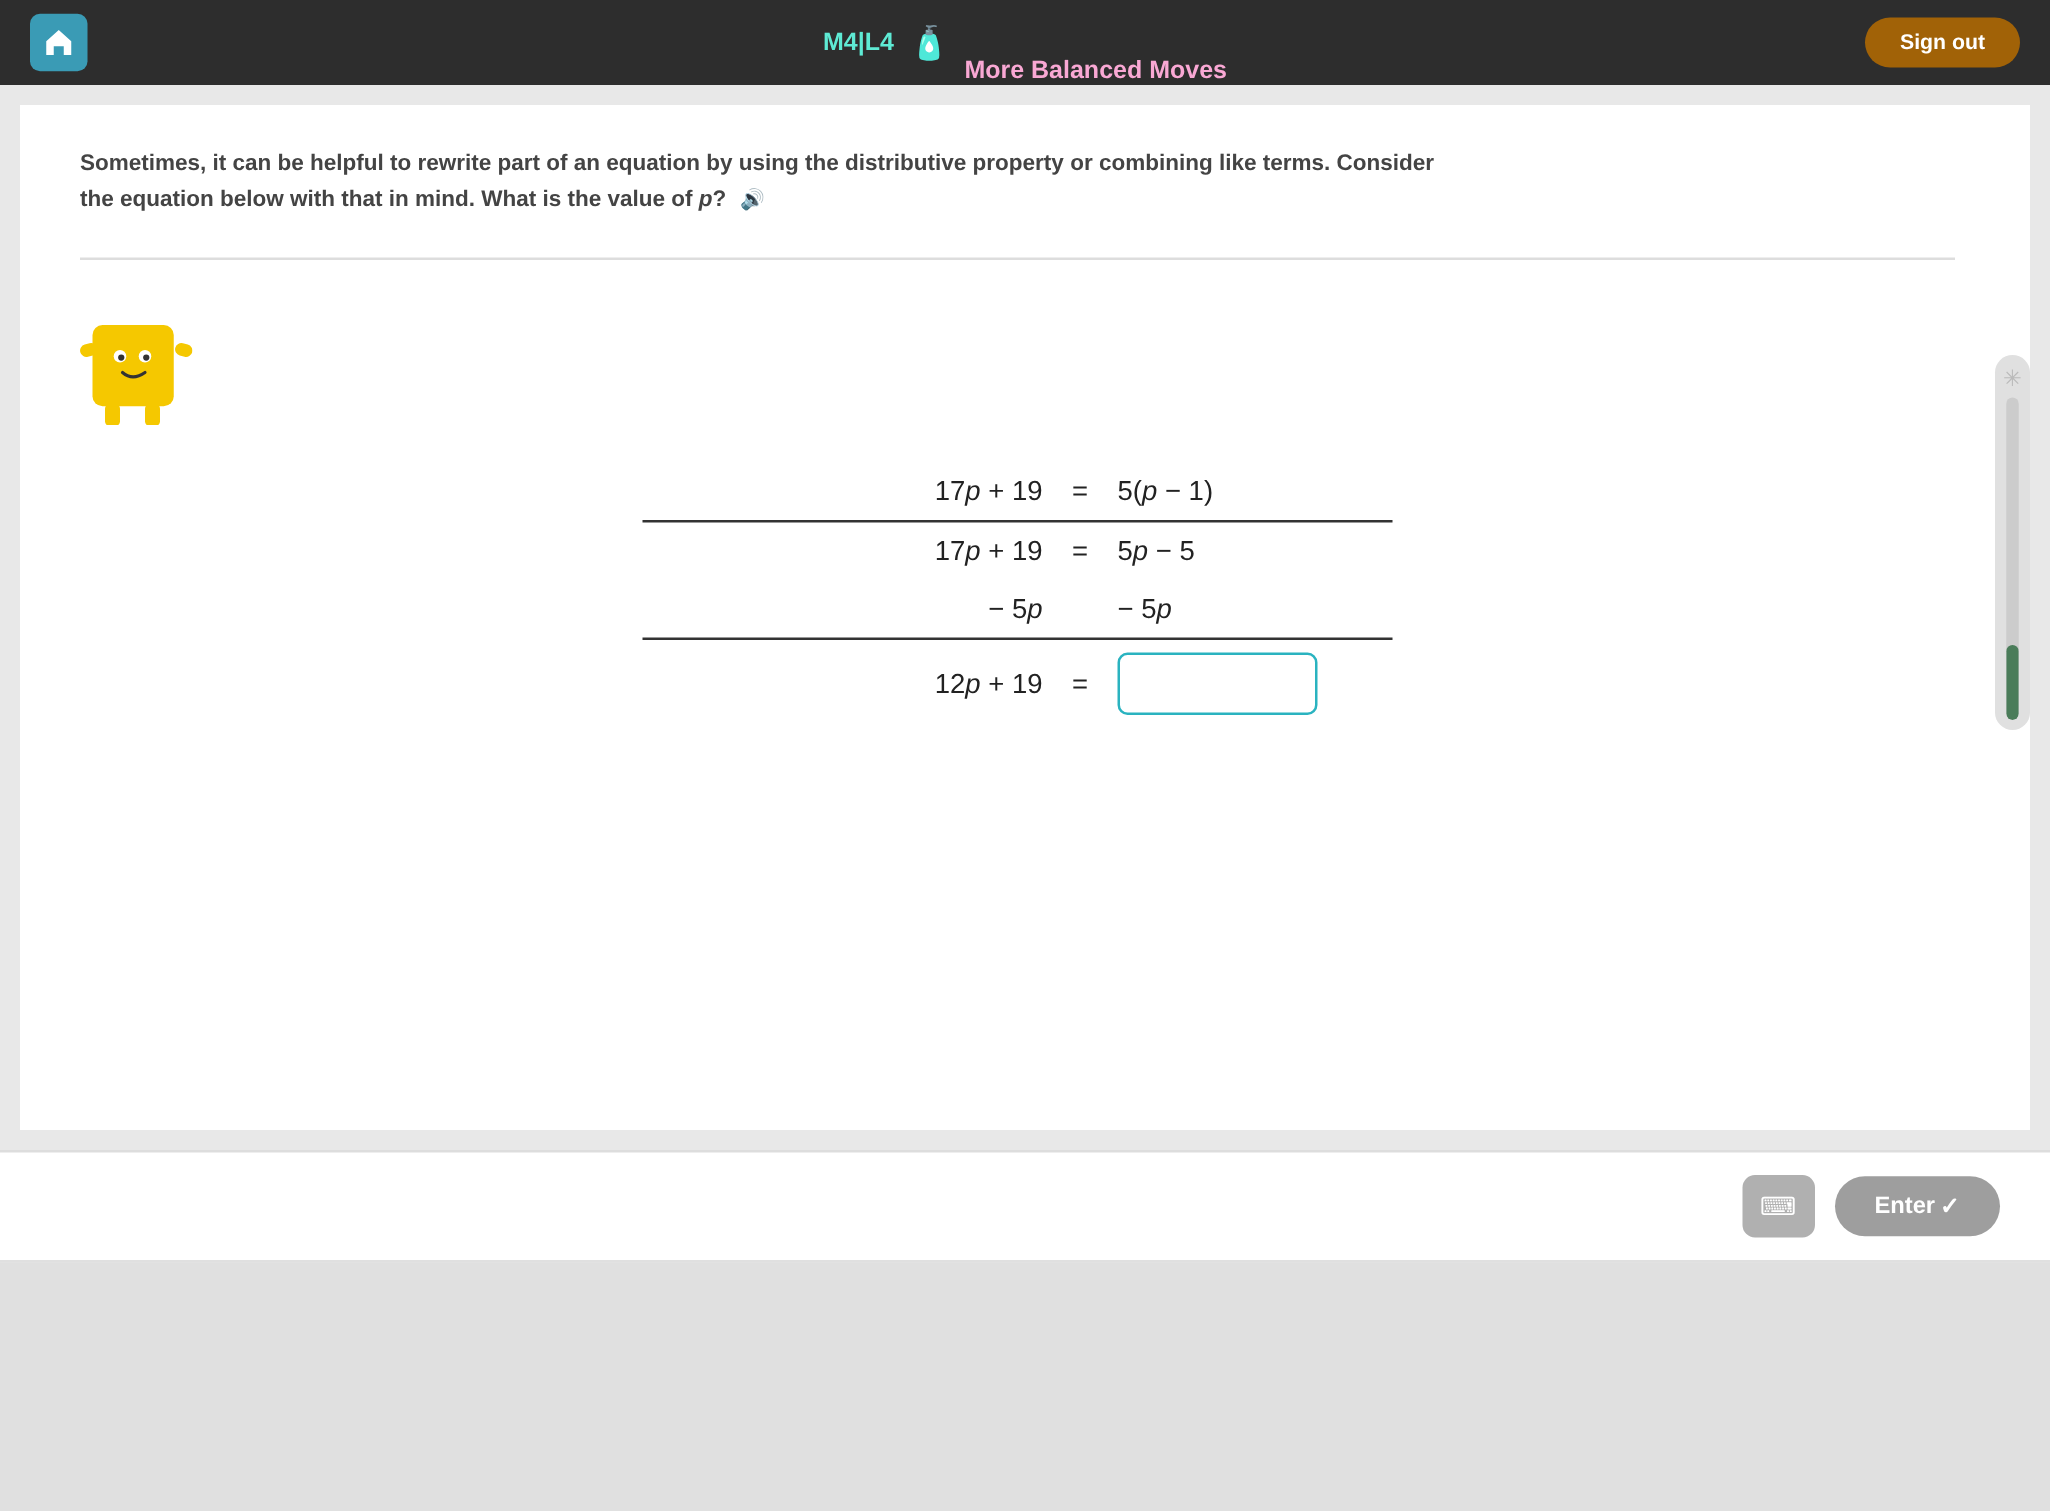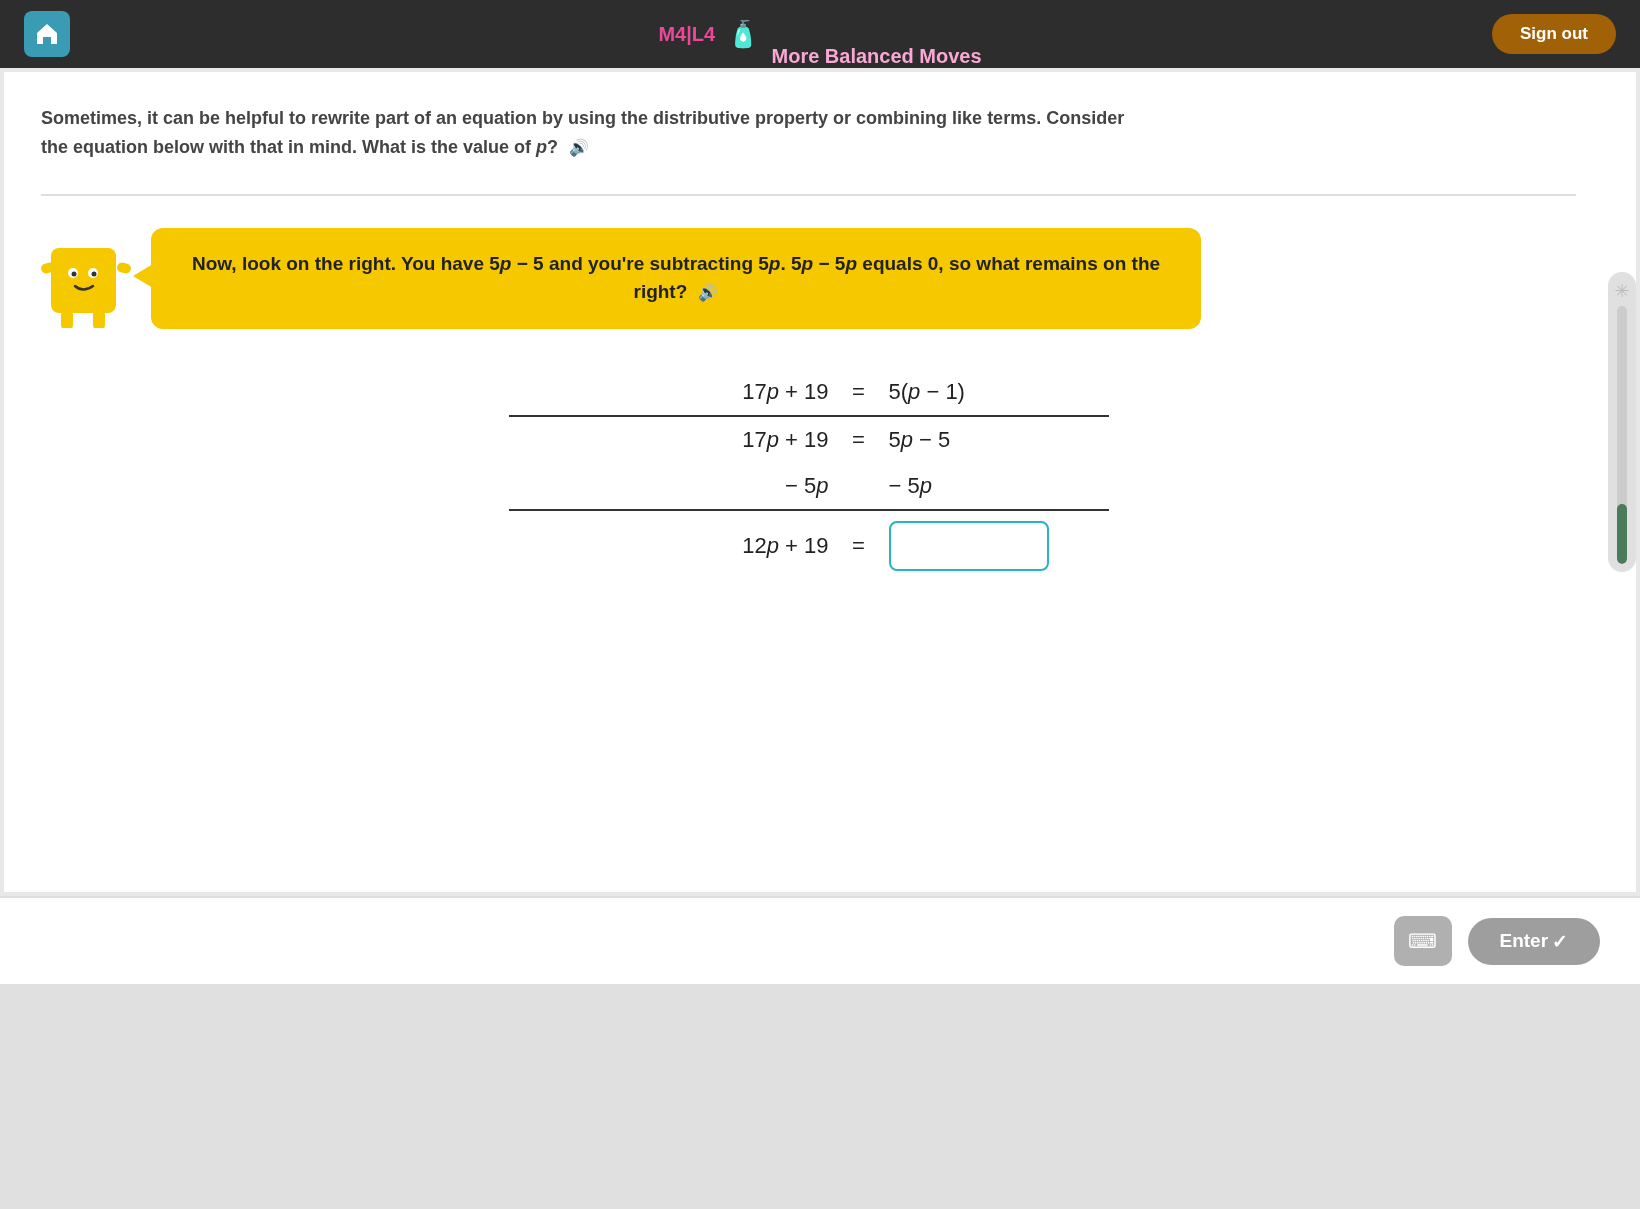--- a/index.html
+++ b/index.html
@@ -37,21 +37,21 @@
       align-items: center;
       gap: 12px;
       color: white;
       font-size: 20px;
       font-weight: 600;
       position: absolute;
       left: 50%;
       transform: translateX(-50%);
     }
     .header-lesson-code {
-      color: #ec4899;
+      color: #5eead4;
       font-size: 20px;
       font-weight: 600;
     }
     .header-icon {
       font-size: 26px;
     }
     .header-title {
       color: #f9a8d4;
       font-size: 20px;
       font-weight: 600;
@@ -64,22 +64,22 @@
       border-radius: 28px;
       padding: 10px 28px;
       font-size: 17px;
       font-weight: 700;
       cursor: pointer;
     }
 
     
     .content-area {
       background: white;
-      margin: 4px;
-      padding: 32px 60px 0 37px;
+      margin: 16px;
+      padding: 32px 60px 0 48px;
       min-height: 820px;
       position: relative;
     }
 
     
     .question-text {
       font-size: 18px;
       font-weight: 600;
       color: #444;
       line-height: 1.6;
@@ -341,26 +341,20 @@
           <path d="M34 58 Q42 65 52 58" stroke="#333" stroke-width="2.5" fill="none" stroke-linecap="round"></path>
 
           <rect x="20" y="83" width="12" height="18" rx="4" fill="#f5c800"></rect>
           <rect x="52" y="83" width="12" height="18" rx="4" fill="#f5c800"></rect>
 
           <rect x="0" y="35" width="14" height="10" rx="5" fill="#f5c800" transform="rotate(-15 7 40)"></rect>
           <rect x="76" y="35" width="14" height="10" rx="5" fill="#f5c800" transform="rotate(15 83 40)"></rect>
         </svg>
       </div>
 
-      <div class="speech-bubble">
-        <div class="speech-bubble-text">
-          Now, look on the right. You have 5<em>p</em> − 5 and you're subtracting 5<em>p</em>. 5<em>p</em> − 5<em>p</em> equals 0, so what remains on the right?
-          <span class="audio-icon">🔊</span>
-        </div>
-      </div>
     </div>
   </div>
 
   <div class="equation-area">
 
     <div class="eq-row eq-row-bordered">
       <div class="eq-left">17<em class="math-var">p</em> + 19</div>
       <div class="eq-equals">=</div>
       <div class="eq-right">5(<em class="math-var">p</em> − 1)</div>
     </div>

